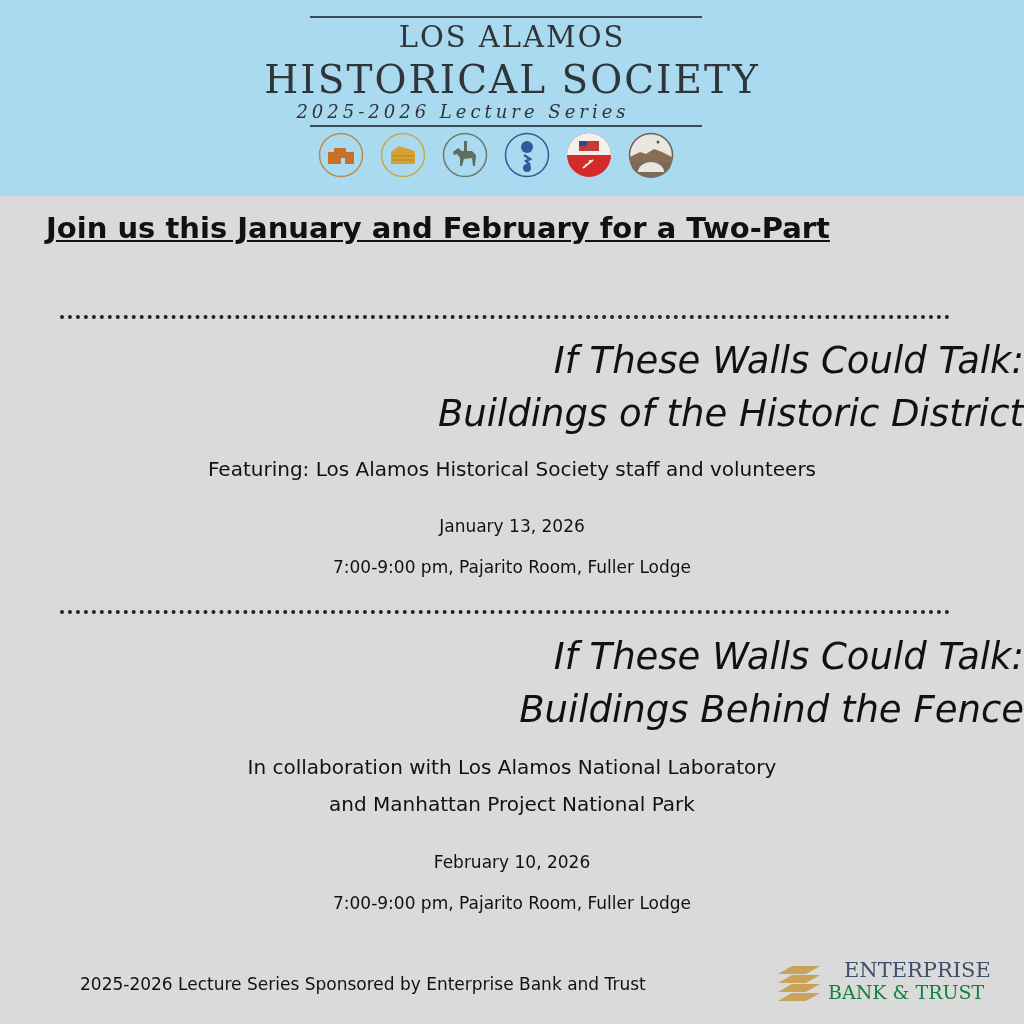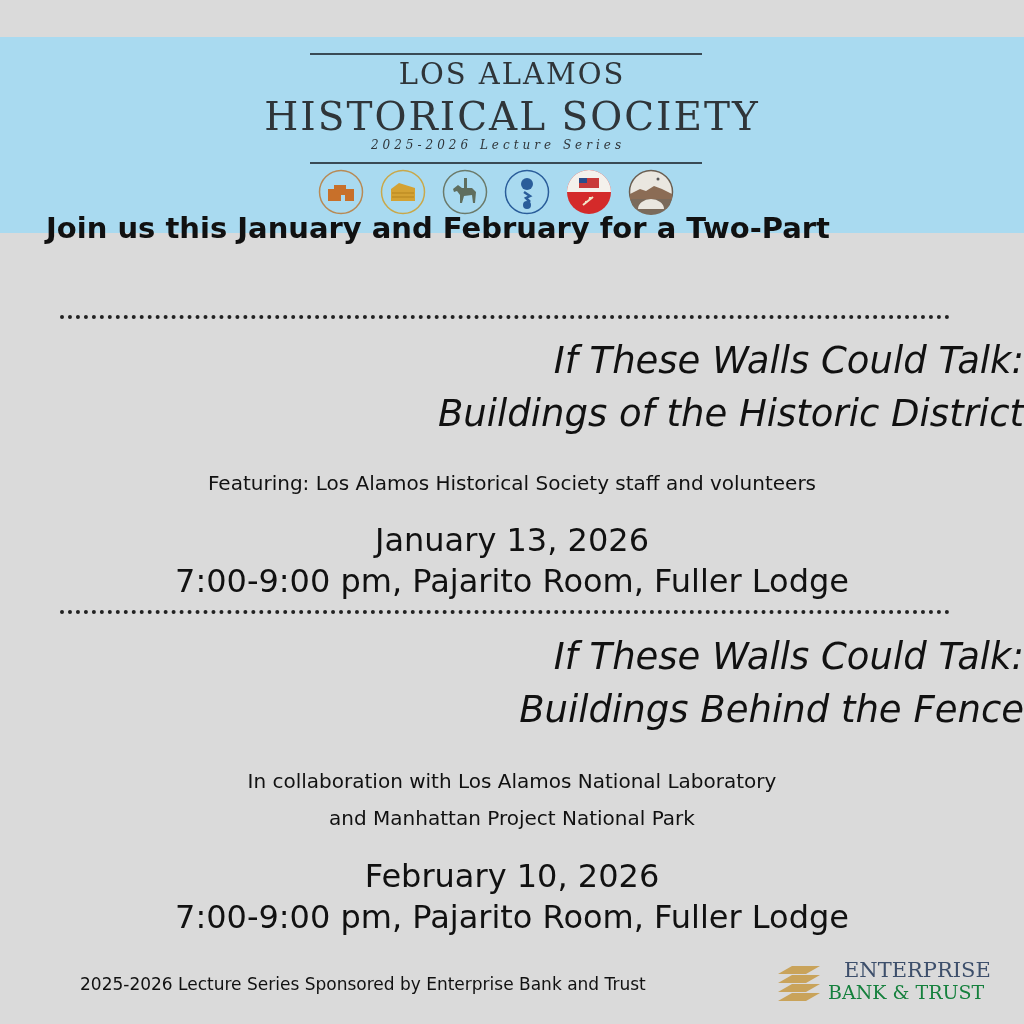--- a/index.html
+++ b/index.html
@@ -1,29 +1,29 @@
 <!DOCTYPE html>
 <html><head>
 <meta charset="utf-8">
 <style>
   html,body{margin:0;padding:0;}
   body{width:1024px;height:1024px;background:#dadada;position:relative;overflow:hidden;font-family:"DejaVu Sans",sans-serif;color:#111;}
-  .header{position:absolute;left:0;top:0;width:1024px;height:196px;background:#a9daf0;margin-top:37px;}
+  .header{position:absolute;left:0;top:0;width:1024px;height:196px;background:#a9daf0;}
   .rule{position:absolute;left:310px;width:392px;height:1.5px;background:#3a4a55;}
   .org1,.org2{position:absolute;left:0;width:1024px;text-align:center;font-family:"DejaVu Serif",serif;color:#2f3539;letter-spacing:2px;}
   .org1{top:20px;font-size:29px;}
   .org2{top:57px;font-size:39px;}
-  .series{position:absolute;left:0;width:926px;top:101px;text-align:center;font-family:"DejaVu Serif",serif;font-style:italic;font-size:12px;letter-spacing:4px;color:#2f3539;padding-left:35px;}
+  .series{position:absolute;left:0;width:926px;top:101px;text-align:center;font-family:"DejaVu Serif",serif;font-style:italic;font-size:18px;letter-spacing:4px;color:#2f3539;}
   .icons{position:absolute;top:132px;left:318px;display:flex;gap:16px;}
   .icons .ic{width:46px;height:46px;border-radius:50%;box-sizing:border-box;}
-  .intro{position:absolute;top:206px;left:0;width:876px;text-align:center;font-weight:bold;font-size:29px;line-height:44px;}
+  .intro{position:absolute;top:206px;left:0;width:876px;text-align:center;font-weight:bold;font-size:29px;line-height:44px;text-decoration:underline;}
   .dots{position:absolute;left:60px;width:890px;height:0;border-top:4px dotted #222;}
   .title{position:absolute;left:0;width:1024px;text-align:right;font-style:italic;font-size:37px;line-height:50px;font-family:"DejaVu Sans",sans-serif;font-weight:normal;}
-  .line{position:absolute;left:0;width:1024px;text-align:center;font-size:20px;line-height:34px;margin-top:14px;}
-  .line.big{font-size:32px;line-height:40px;}
+  .line{position:absolute;left:0;width:1024px;text-align:center;font-size:20px;line-height:34px;}
+  .line.big{font-size:17px;line-height:40px;}
   .footer{position:absolute;left:80px;top:974px;font-size:17px;}
   .logo{position:absolute;left:778px;top:958px;width:210px;height:50px;}
   .logo .mark{position:absolute;left:0;top:6px;width:46px;height:38px;}
   .logo .t1{position:absolute;left:50px;top:0;font-family:"DejaVu Serif",serif;font-size:21px;color:#3d4f6b;letter-spacing:0px;margin-left:16px;}
   .logo .t2{position:absolute;left:50px;top:23px;font-family:"DejaVu Serif",serif;font-size:19px;color:#15803d;}
 </style>
 </head>
 <body>
 
 <div class="header">

